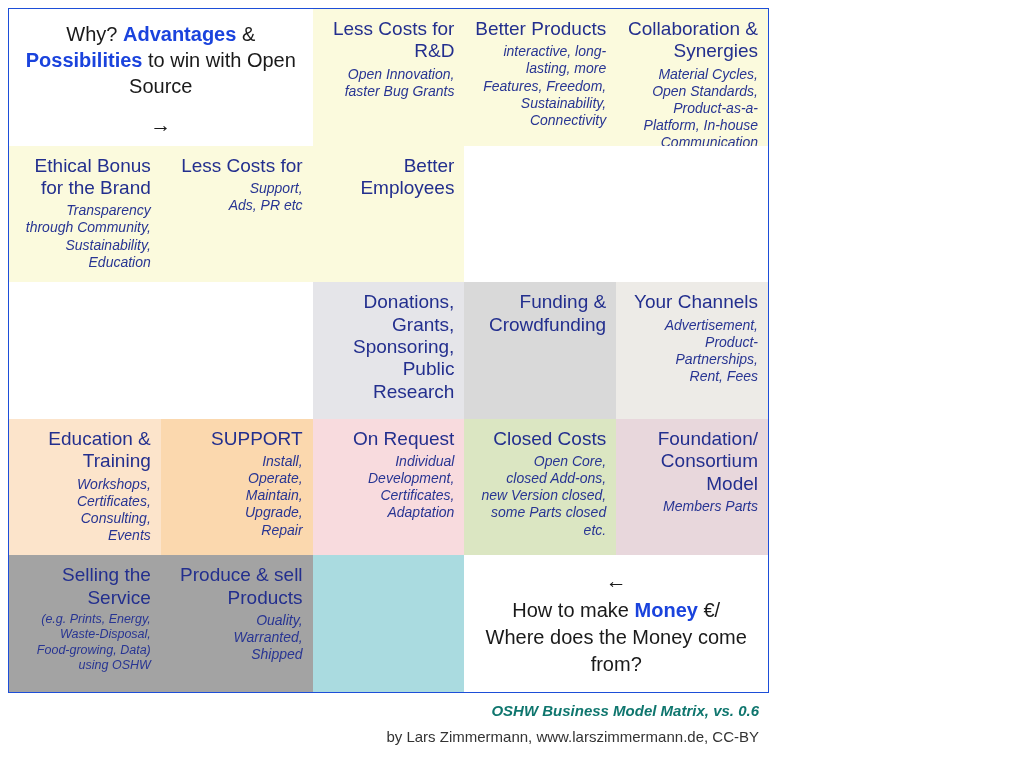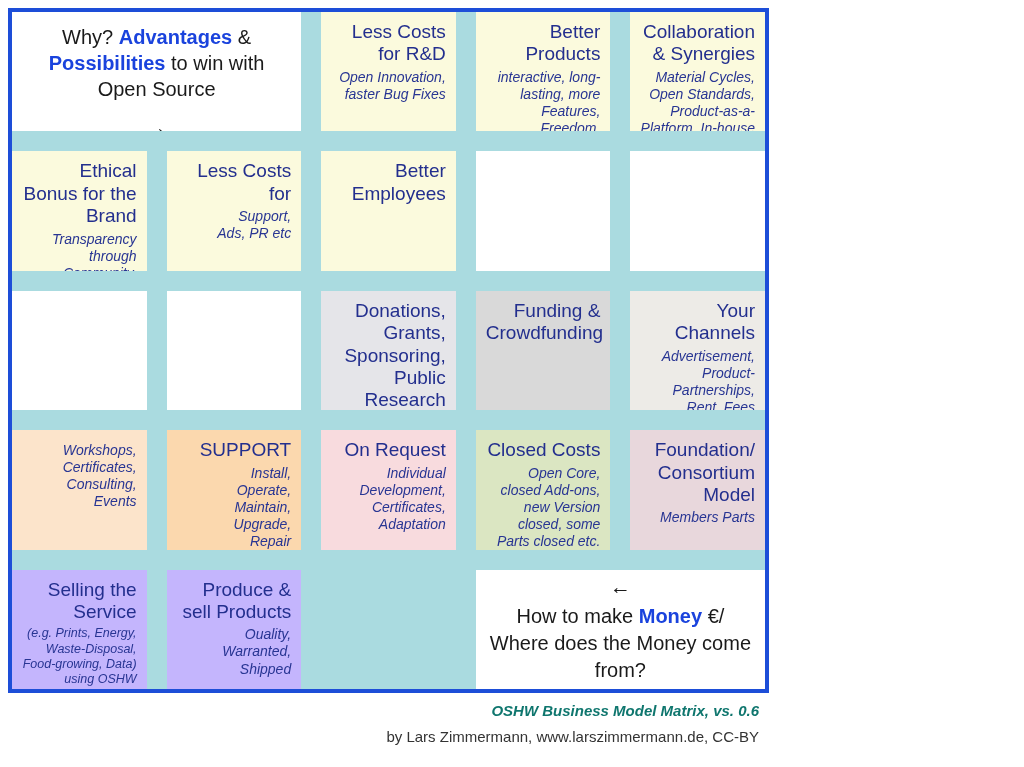--- a/index.html
+++ b/index.html
@@ -11,23 +11,23 @@
     font-family: "Liberation Sans", sans-serif;
   }
   .matrix {
     position: absolute;
     left: 8px; top: 8px;
     width: 761px; height: 685px;
     box-sizing: border-box;
     display: grid;
     grid-template-columns: repeat(5, 1fr);
     grid-template-rows: repeat(5, 1fr);
-    gap: 20px;
+    gap: 0;
     background: #aadbe0;
-    border: 4px solid #1d4ed8;
+    border: 1px solid #1d4ed8;
   }
   .cell {
     box-sizing: border-box;
     padding: 9px 10px;
     overflow: hidden;
     text-align: right;
   }
   .hdr {
     color: #232f8e;
     font-size: 19px;
@@ -47,21 +47,21 @@
   .bg-white { background: #ffffff; }
   .bg-yellow { background: #fbfadd; }
   .bg-gray-light { background: #e5e5e9; }
   .bg-gray { background: #d9d9d9; }
   .bg-warm { background: #edebe7; }
   .bg-peach-light { background: #fce4cb; }
   .bg-peach { background: #fbd8ae; }
   .bg-pink { background: #f8dbde; }
   .bg-green { background: #dbe6c2; }
   .bg-mauve { background: #e8d7dc; }
-  .bg-rose { background: #c4b5fd; }
+  .bg-rose { background: #a3a3a3; }
   
   .span-title { grid-column: 1 / 3; text-align: center; padding-top: 12px; }
   .span-money {
     grid-column: 4 / 6;
     display: flex; flex-direction: column;
     justify-content: center; align-items: center;
     text-align: center;
   }
   .title-text {
     color: #1a1a1a;
@@ -85,21 +85,21 @@
 
 <div class="matrix">
 
   <div class="cell bg-white span-title">
     <div class="title-text"><span>Why? </span><span class="blue-bold">Advantages</span><span> &amp; </span><span class="blue-bold">Possibilities</span><span> to win with Open Source</span></div>
     <div class="arrow-line">→</div>
   </div>
   <div class="cell bg-yellow">
     <div class="hdr">Less Costs for R&amp;D</div>
     <div class="sub">Open Innovation,
-faster Bug Fixes</div>
+faster Bug Grants</div>
   </div>
   <div class="cell bg-yellow">
     <div class="hdr">Better Products</div>
     <div class="sub">interactive, long-lasting, more Features, Freedom, Sustainability, Connectivity</div>
   </div>
 
   <div class="cell bg-yellow">
     <div class="hdr">Collaboration &amp; Synergies</div>
     <div class="sub">Material Cycles,
 Open Standards,
@@ -133,20 +133,21 @@
 Crowdfunding</div>
   </div>
 
   <div class="cell bg-warm">
     <div class="hdr">Your Channels</div>
     <div class="sub">Advertisement,
 Product-Partnerships,
 Rent, Fees</div>
   </div>
   <div class="cell bg-peach-light">
+    <div class="hdr">Education &amp; Training</div>
     <div class="sub">Workshops,
 Certificates,
 Consulting,
 Events</div>
   </div>
   <div class="cell bg-peach">
     <div class="hdr">SUPPORT</div>
     <div class="sub">Install,
 Operate,
 Maintain,

